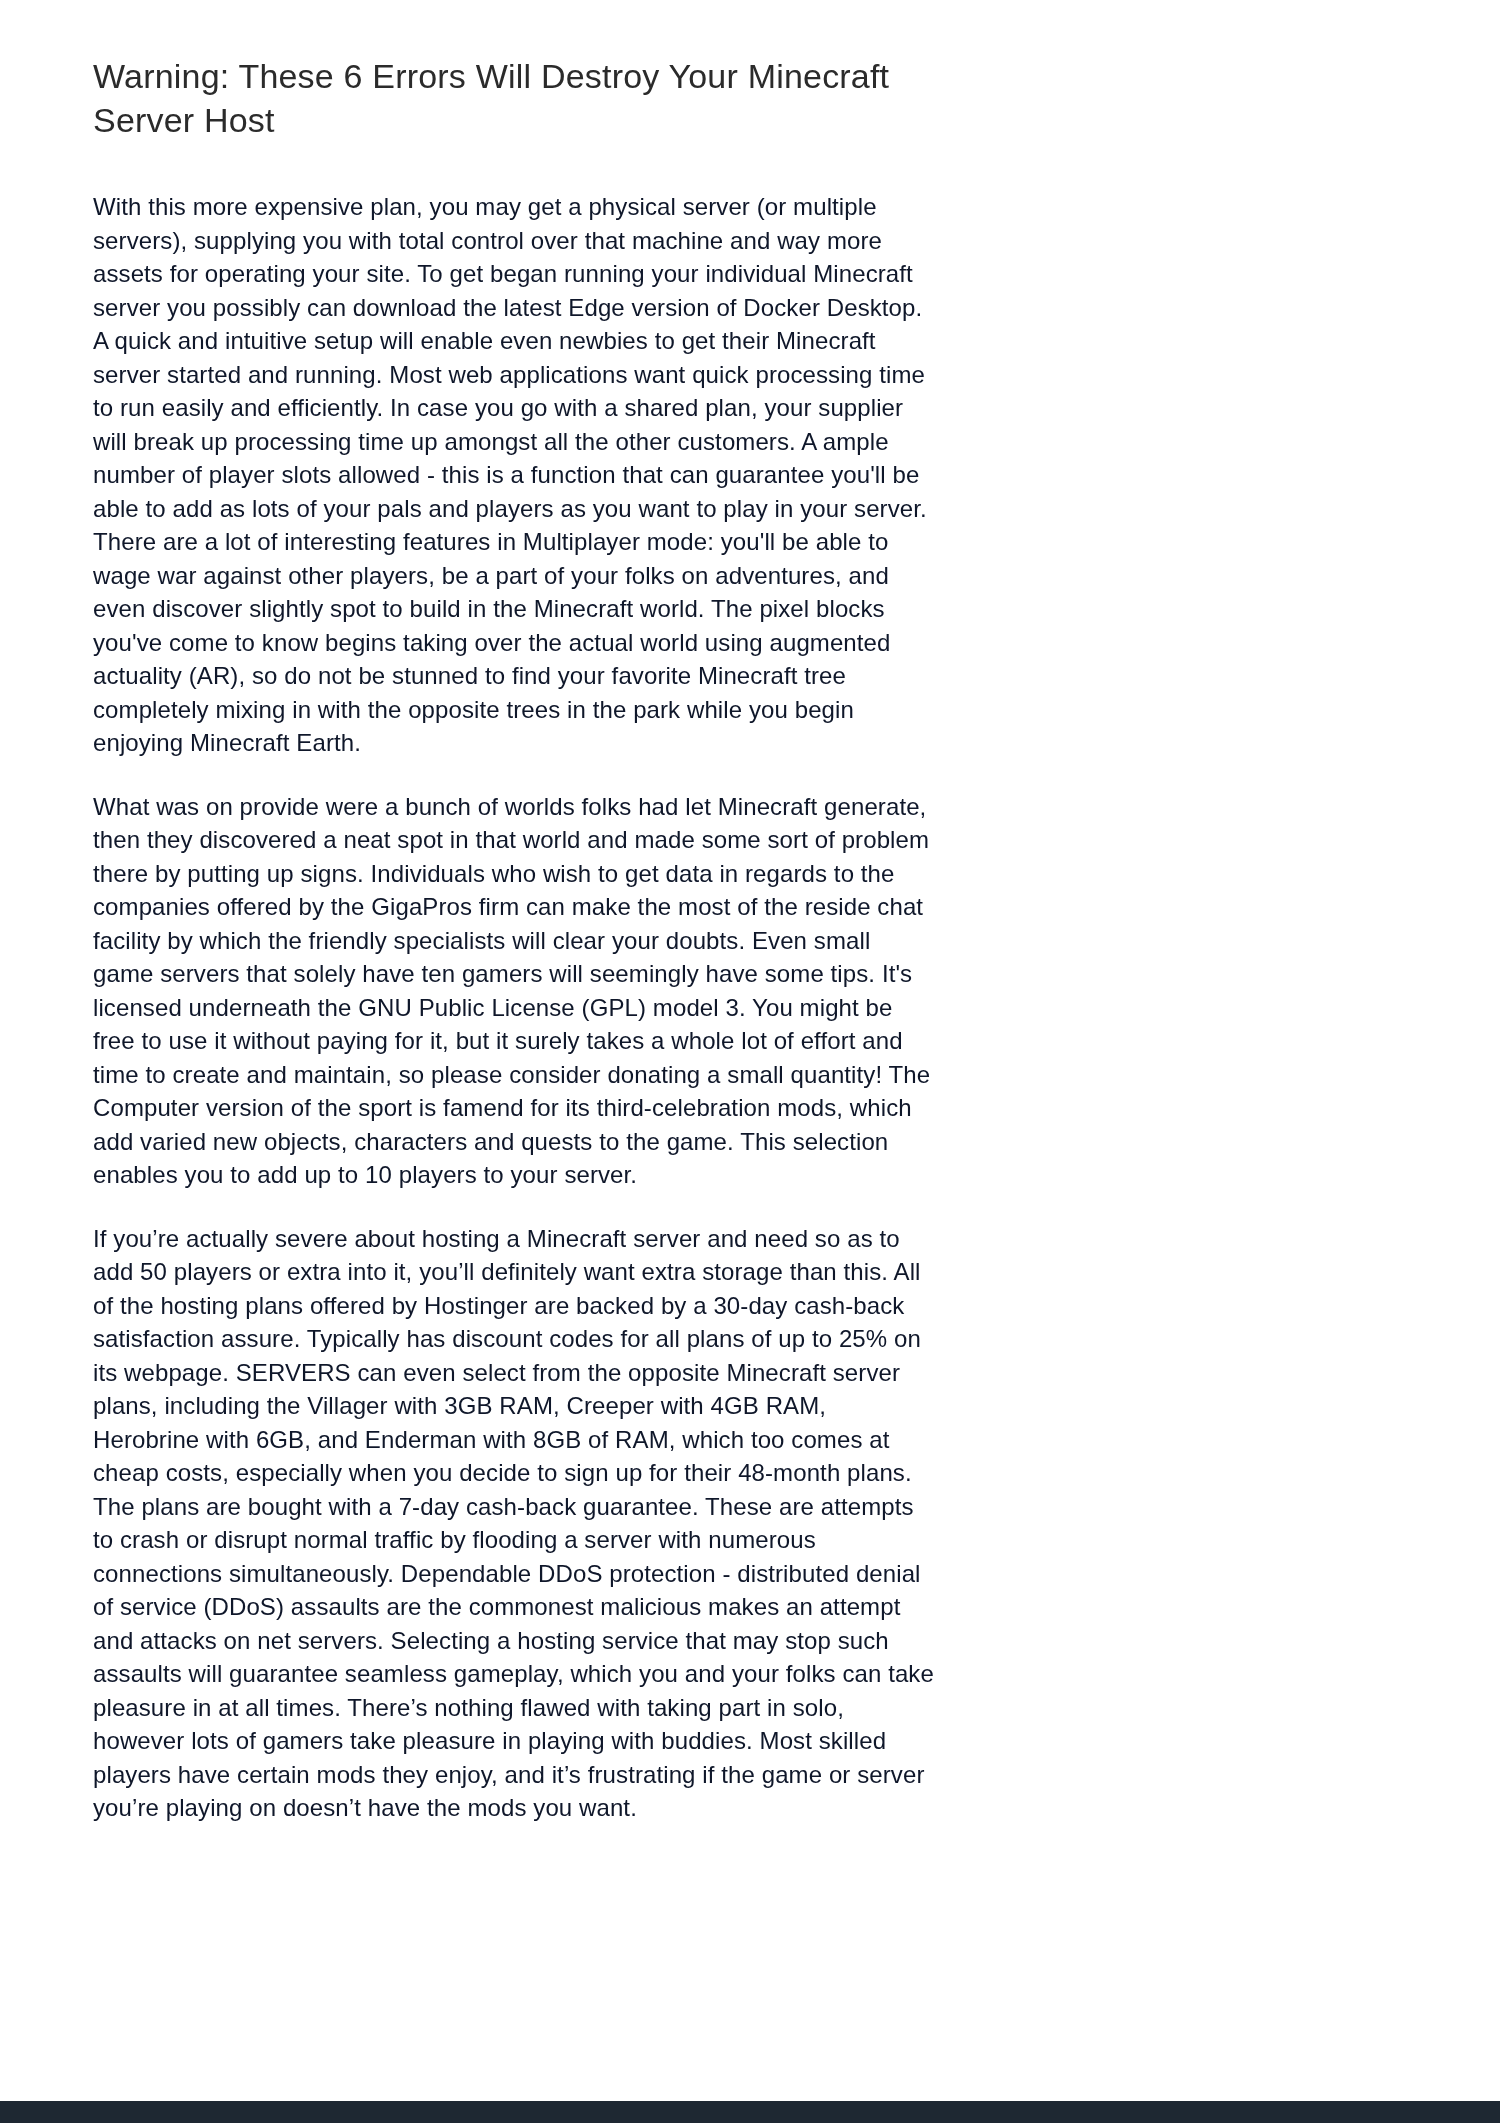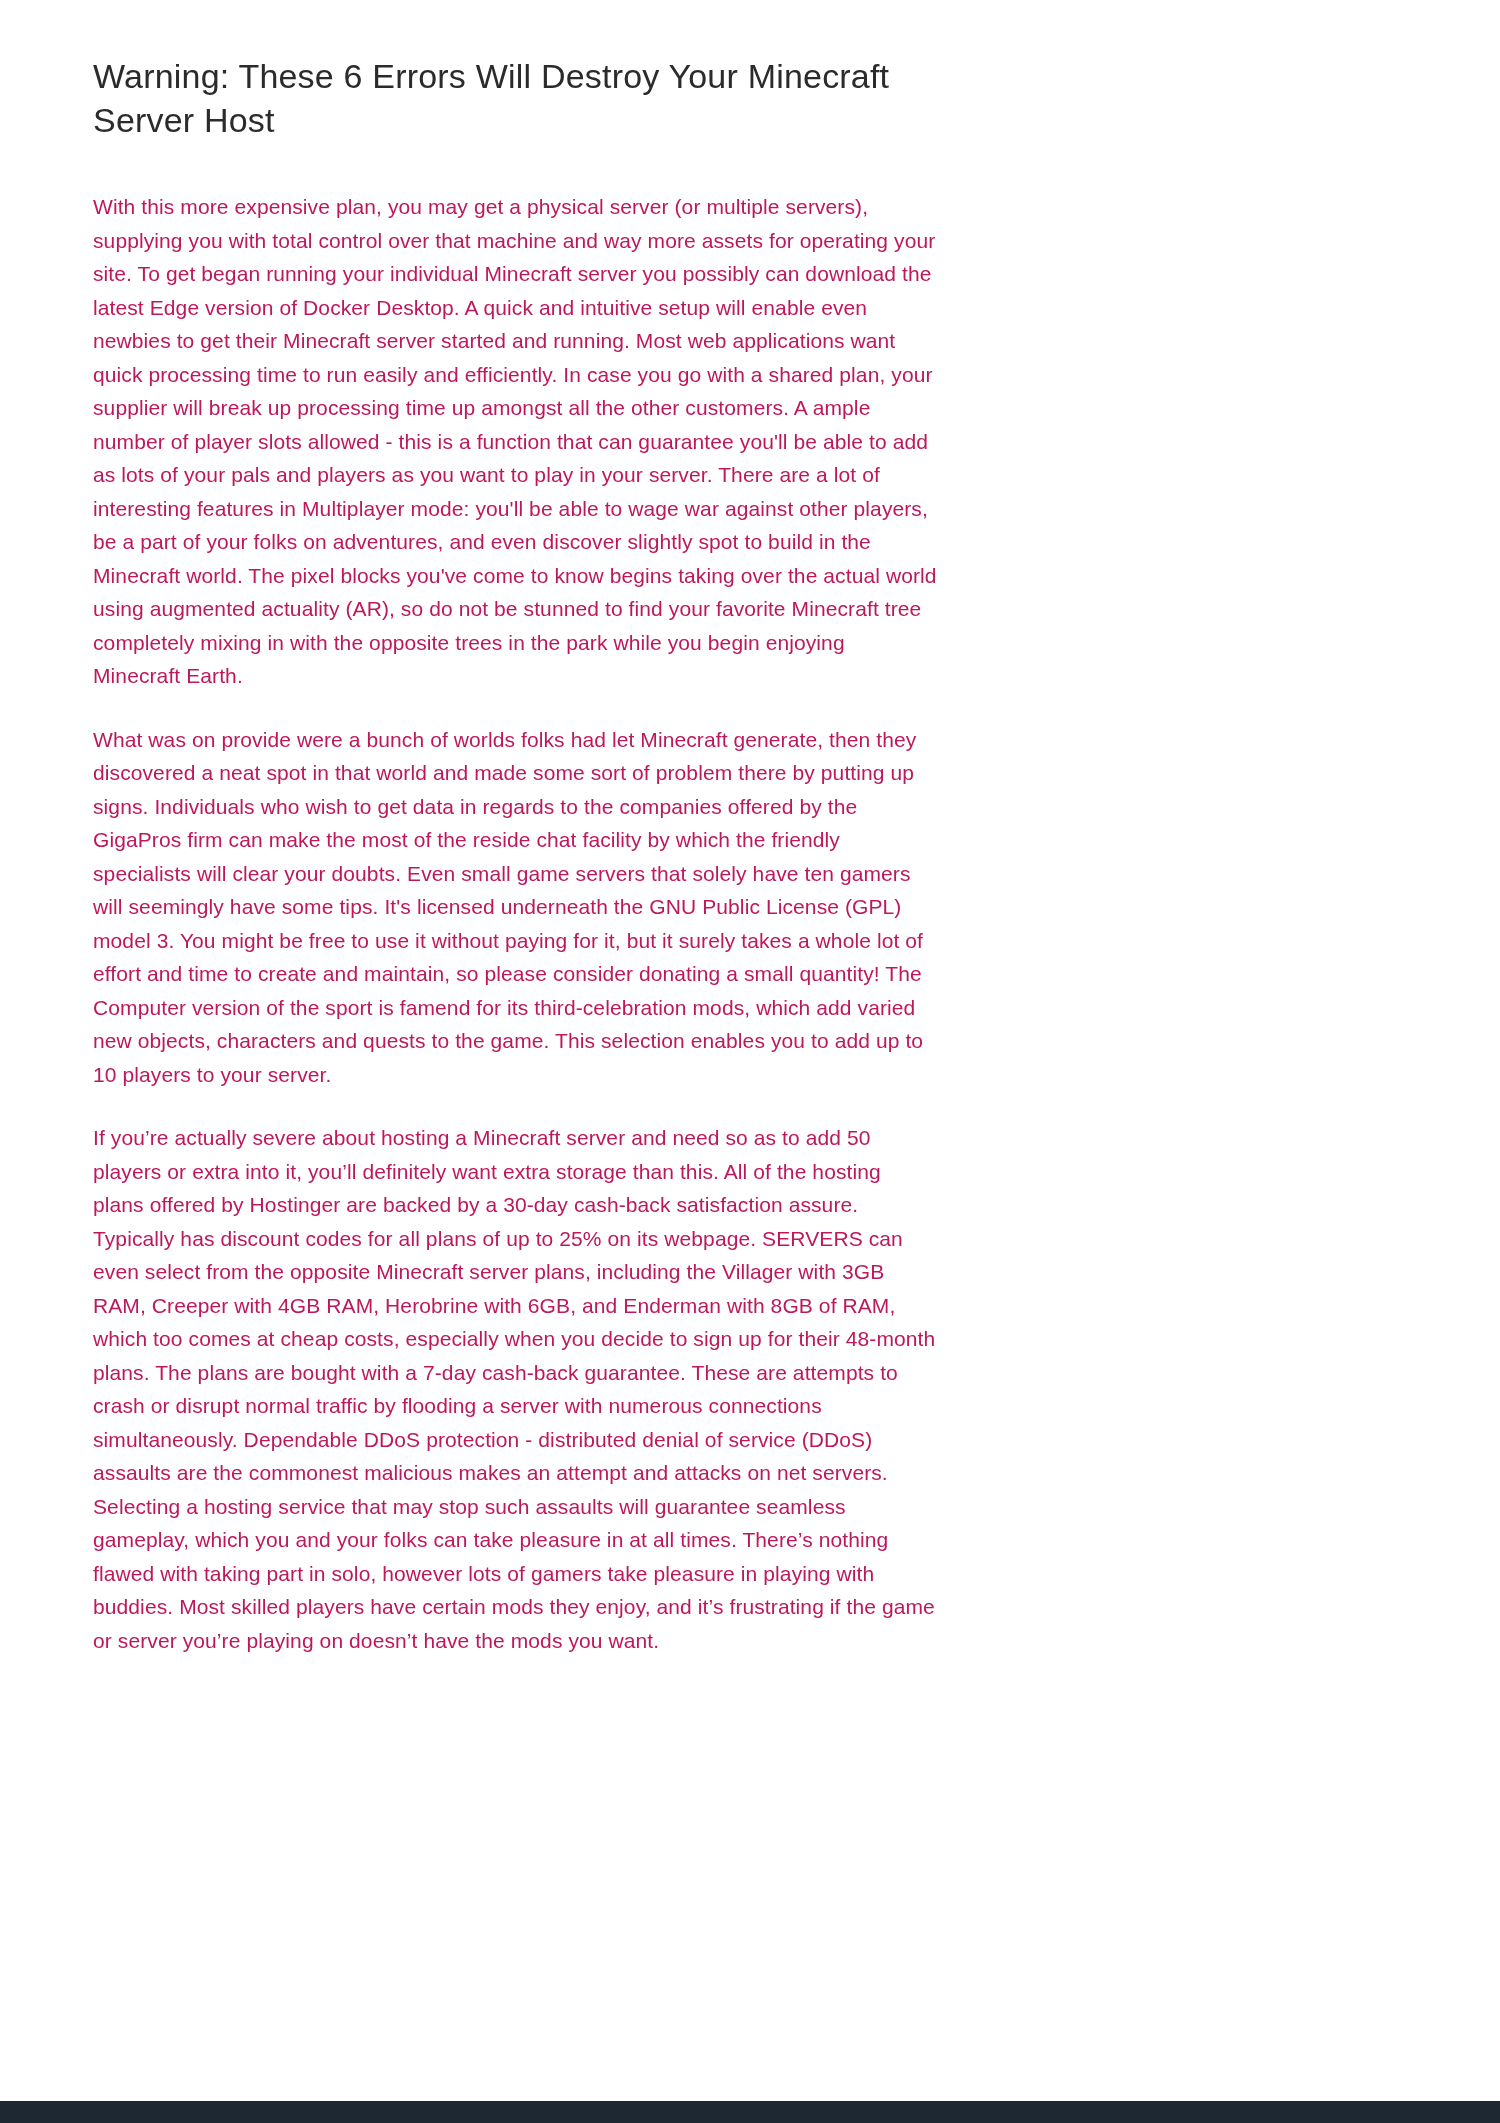--- a/index.html
+++ b/index.html
@@ -20,23 +20,23 @@
   }
   h1.article-title {
     font-size: 34px;
     line-height: 1.28;
     font-weight: 400;
     color: #2b2b2b;
     letter-spacing: 0.2px;
     margin-bottom: 48px;
   }
   p.article-paragraph {
-    font-size: 21px;
+    font-size: 24px;
     line-height: 33.5px;
-    color: #be185d;
+    color: #0f172a;
     margin-bottom: 30px;
     letter-spacing: 0.1px;
     margin-top: 12px;
   }
   .footer-bar {
     position: absolute;
     left: 0;
     bottom: 0;
     width: 100%;
     height: 22px;

